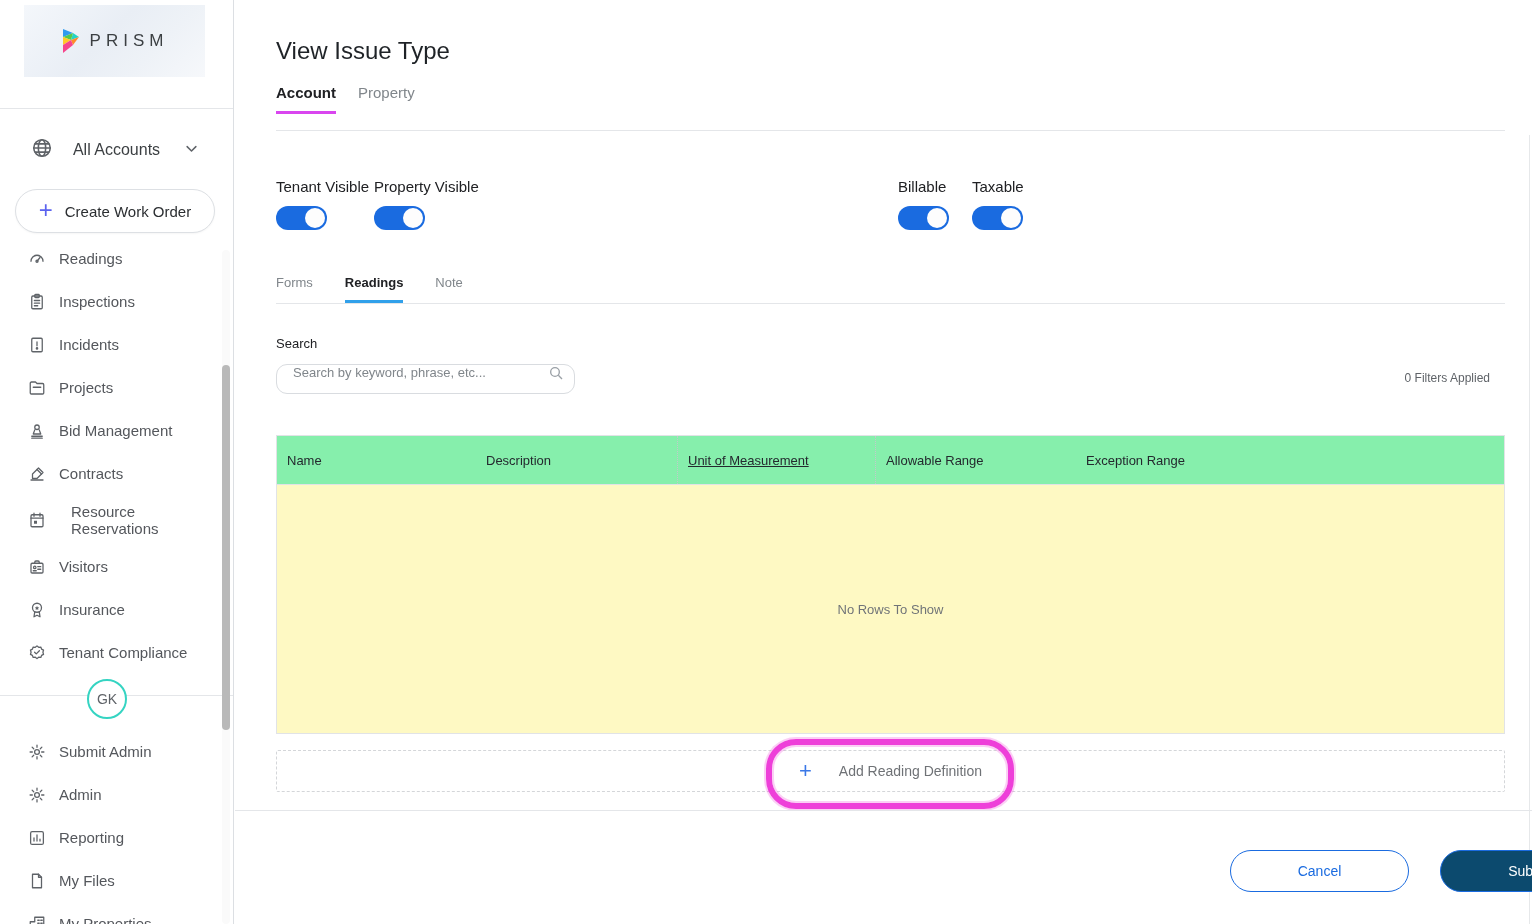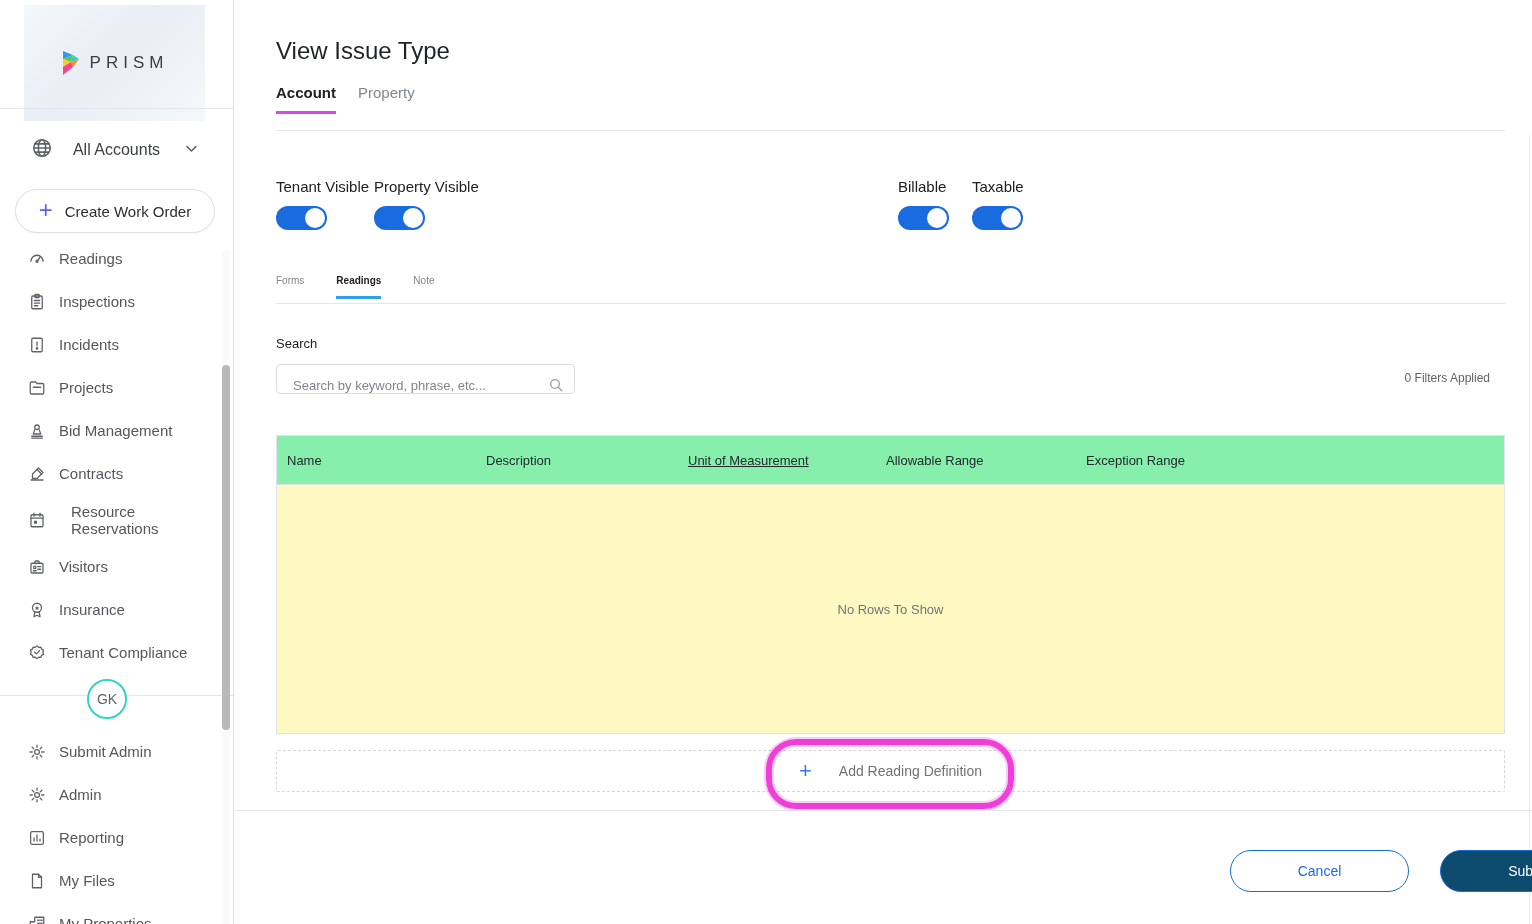--- a/index.html
+++ b/index.html
@@ -2,21 +2,21 @@
 <html><head>
 <meta charset="utf-8">
 <style>
   * { margin:0; padding:0; box-sizing:border-box; }
   html,body { width:1532px; height:924px; overflow:hidden; background:#fff;
     font-family:"Liberation Sans", sans-serif; color:#202124; }
 
   
   .sidebar { position:absolute; left:0; top:0; width:234px; height:924px;
     background:#fff; border-right:1px solid #dcdfe3; }
-  .logo-box { position:absolute; left:24px; top:5px; width:181px; height:116px;
+  .logo-box { position:absolute; left:24px; top:5px; width:181px; height:72px;
     background:linear-gradient(135deg,#f4f7fb 0%,#e9eef5 45%,#eef2f7 70%,#f6f8fb 100%);
     display:flex; align-items:center; justify-content:center; }
   .logo-inner { display:flex; align-items:center; gap:9px; }
   .logo-text { font-size:17px; letter-spacing:5px; color:#3c4043; font-weight:400; }
   .sidebar-divider { position:absolute; left:0; right:0; height:0; border-top:1px solid #e4e6e9; }
   .acct-row { position:absolute; left:0; top:133px; width:100%; height:34px;
     display:flex; align-items:center; cursor:pointer; }
   .acct-row .globe { margin-left:31px; }
   .acct-label { flex:1; text-align:center; font-size:16px; color:#3c4043; margin-left:-4px; }
   .acct-chevron { margin-right:34px; }
@@ -54,28 +54,28 @@
 
   .toggle-row { position:absolute; left:0; top:178px; width:1229px; height:60px; }
   .toggle-group { position:absolute; top:0; }
   .toggle-group .tlabel { font-size:15px; color:#202124; }
   .toggle { margin-top:11px; width:51px; height:24px; border-radius:12px;
     background:#1a6be0; position:relative; cursor:pointer; display:block; }
   .toggle::after { content:""; position:absolute; right:2px; top:2px; width:20px; height:20px;
     border-radius:50%; background:#fdfdfd; }
 
   .subtabs { position:absolute; left:0; top:275px; display:flex; gap:32px; }
-  .subtab { font-size:10px; color:#80868b; padding-bottom:10px; cursor:pointer; }
+  .subtab { font-size:13px; color:#80868b; padding-bottom:10px; cursor:pointer; }
   .subtab.active { color:#202124; font-weight:700; border-bottom:3px solid #31a0ea; }
   .hr2 { position:absolute; left:0; top:303px; width:1229px; border-top:1px solid #e4e6e9; }
 
   .search-label { position:absolute; left:0; top:336px; font-size:13px; color:#202124; }
   .search-box { position:absolute; left:0; top:364px; width:299px; height:30px;
-    border:1px solid #d9dce0; border-radius:4px; background:#fff;
-    display:flex; align-items:flex-end; }
+    border:1px solid #d9dce0; border-radius:11px; background:#fff;
+    display:flex; align-items:flex-start; }
   .search-box input { border:none; outline:none; flex:1; padding:0 8px 0 16px;
     font-size:13px; color:#3c4043; font-family:"Liberation Sans", sans-serif; background:transparent; }
   .search-box input::placeholder { color:#80868b; }
   .search-ico { margin-right:10px; display:flex; }
   .filters-applied { position:absolute; right:15px; top:371px; font-size:12px; color:#5f6368; }
 
   .table { position:absolute; left:0; top:435px; width:1229px; border:1px solid #e1e3e6; }
   .thead { display:grid; grid-template-columns:199px 201px 199px 200px 1fr;
     height:49px; background:#86efac; border-bottom:1px solid #e1e3e6; }
   .th { display:flex; align-items:center; padding-left:10px; font-size:13px; color:#24292e; }

